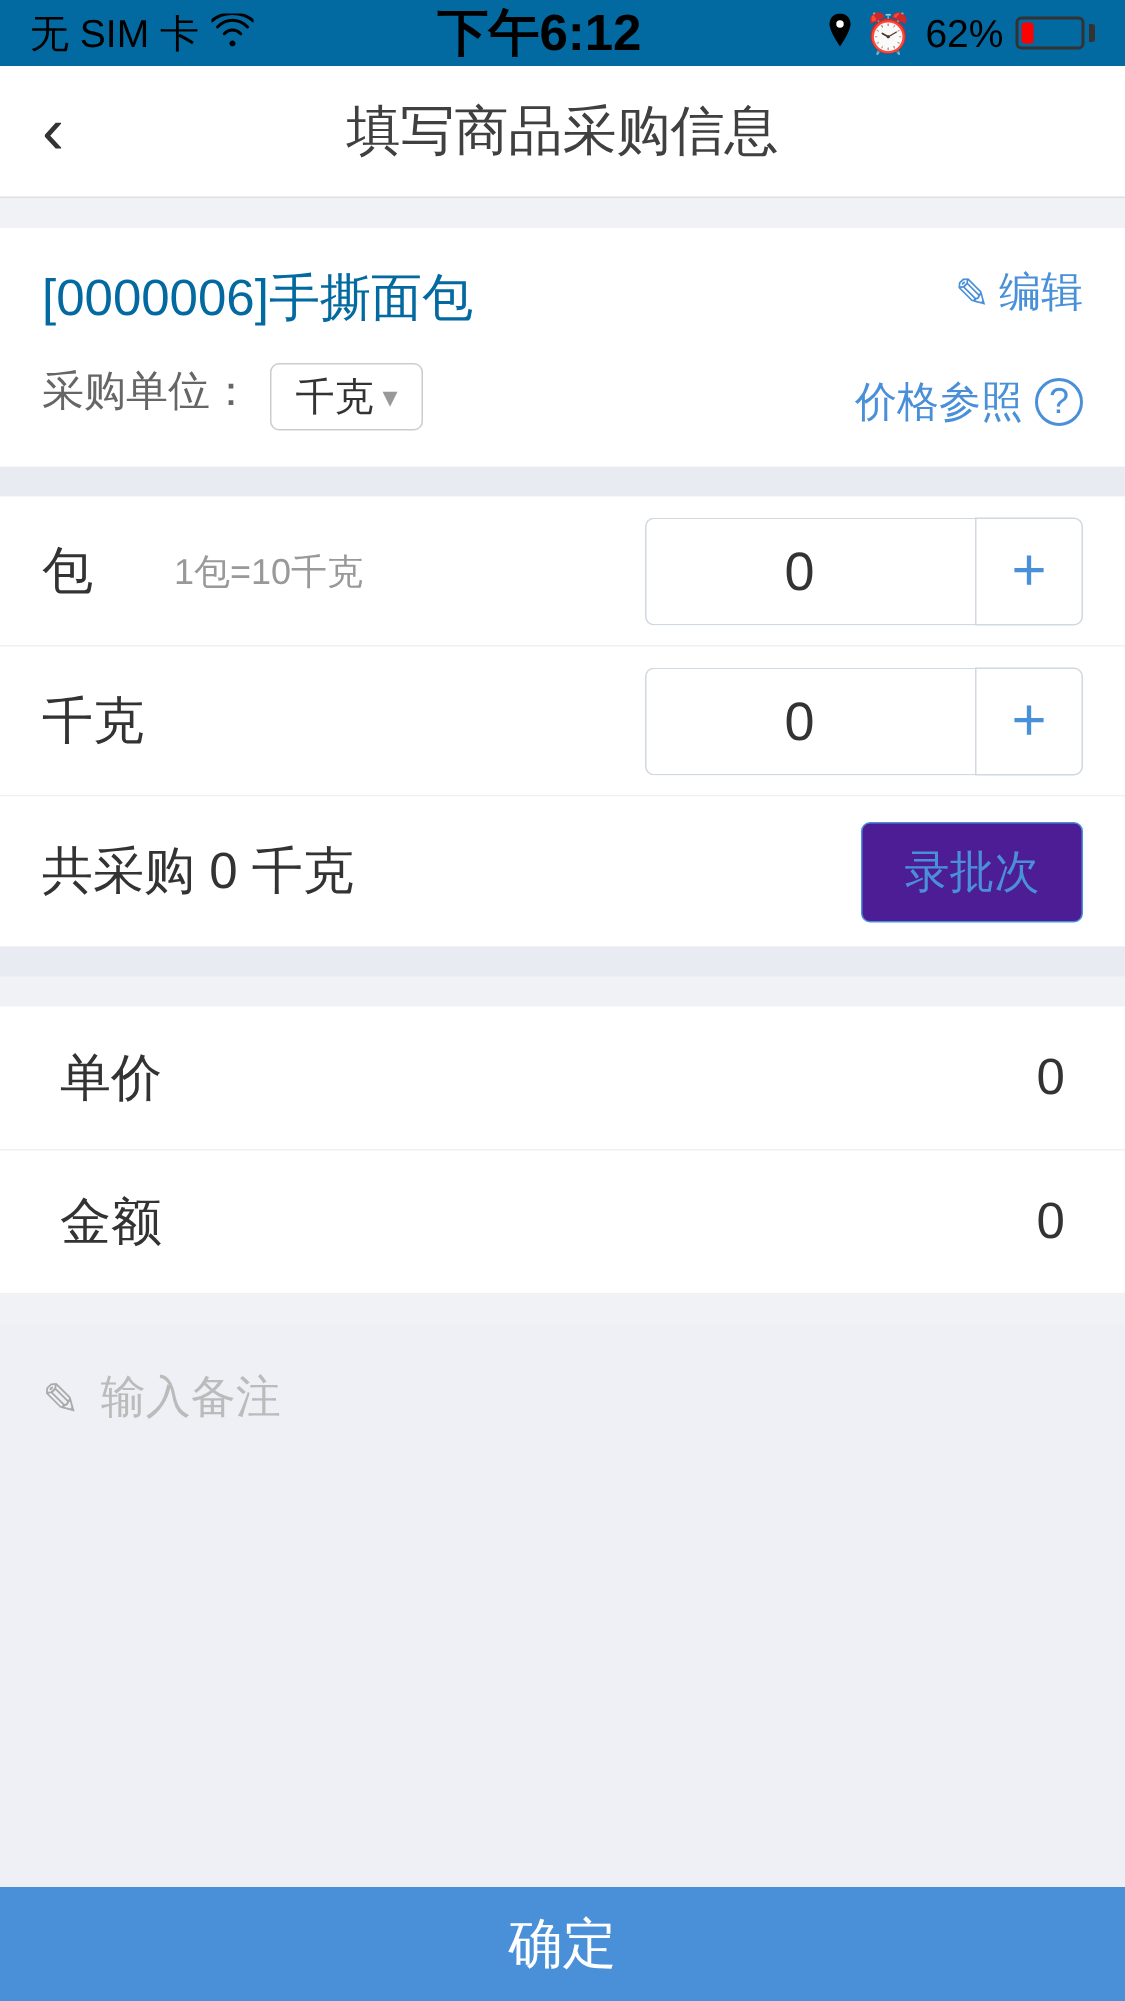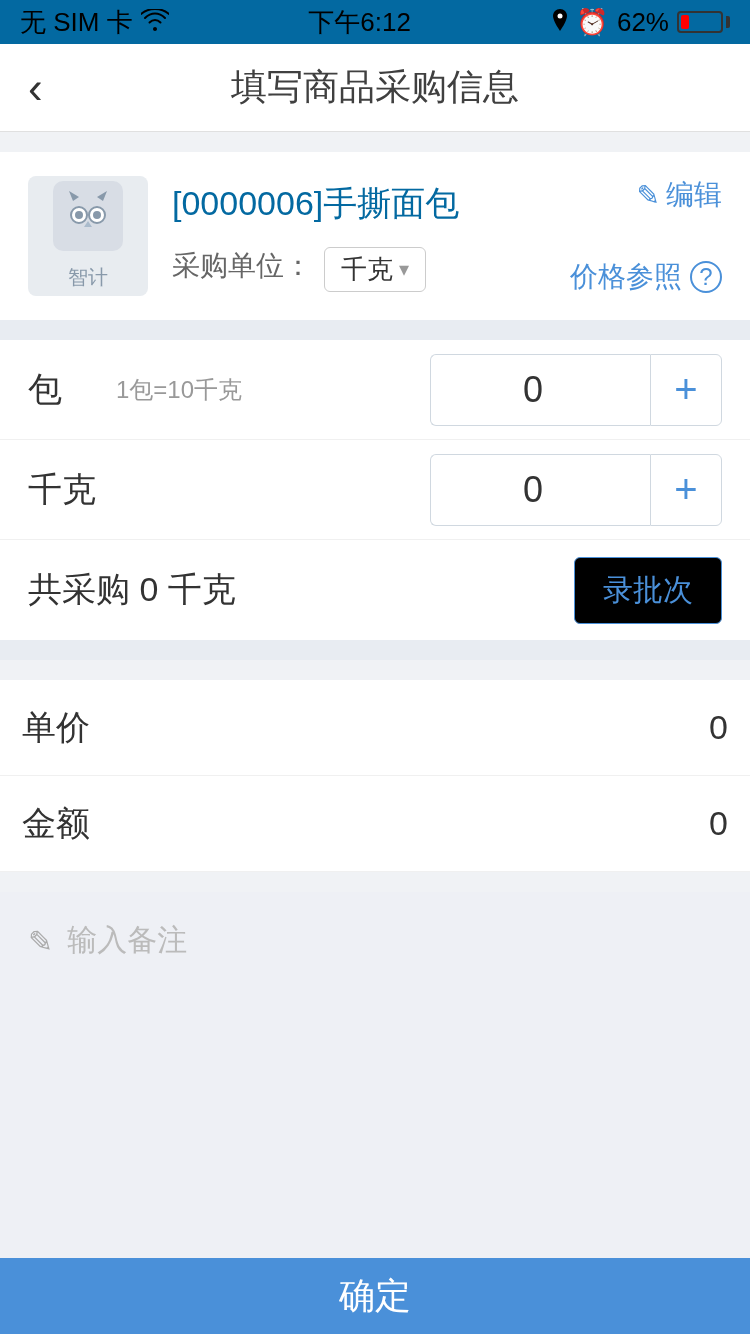--- a/index.html
+++ b/index.html
@@ -25,22 +25,22 @@
       font-size: 28px;
       color: #000;
     }
     .status-bar-left {
       display: flex;
       align-items: center;
       gap: 8px;
       font-size: 26px;
     }
     .status-bar-center {
-      font-size: 26px;
-      font-weight: 400;
+      font-size: 34px;
+      font-weight: 700;
     }
     .status-bar-right {
       display: flex;
       align-items: center;
       gap: 8px;
       font-size: 26px;
     }
     .battery-icon {
       display: inline-flex;
       align-items: center;
@@ -255,33 +255,33 @@
       font-size: 34px;
       color: #333;
     }
     .batch-btn {
       margin-left: auto;
       border: 1px solid #4a90d9;
       border-radius: 6px;
       padding: 12px 28px;
       font-size: 30px;
       color: #4a90d9;
-      background: #000000;
+      background: #4c1d95;
       cursor: pointer;
     }
 
     
     .info-section {
       background: #fff;
       margin-top: 20px;
     }
     .info-row {
       display: flex;
       align-items: center;
-      padding: 0 22px;
+      padding: 0 40px;
       height: 96px;
       border-bottom: 1px solid #f0f0f0;
     }
     .info-row-label {
       font-size: 34px;
       color: #333;
     }
     .info-row-value {
       margin-left: auto;
       font-size: 34px;
@@ -374,41 +374,20 @@
       </span>
     </div>
   </div>
 
   <div class="nav-bar">
     <span class="nav-back">‹</span>
     <span class="nav-title">填写商品采购信息</span>
   </div>
 
   <div class="product-card">
-    <div class="product-image">
-      <div style="text-align:center;">
-        <div style="font-size:40px; color:#8899aa;">
-          
-          <svg width="70" height="70" viewBox="0 0 70 70">
-            <rect width="70" height="70" rx="10" fill="#d8dde5"></rect>
-
-            <circle cx="26" cy="34" r="8" fill="#fff" stroke="#8899aa" stroke-width="2"></circle>
-            <circle cx="44" cy="34" r="8" fill="#fff" stroke="#8899aa" stroke-width="2"></circle>
-            <circle cx="26" cy="34" r="4" fill="#8899aa"></circle>
-            <circle cx="44" cy="34" r="4" fill="#8899aa"></circle>
-
-            <polygon points="35,40 31,46 39,46" fill="#aabbcc"></polygon>
-
-            <polygon points="20,20 16,10 26,16" fill="#8899aa"></polygon>
-            <polygon points="50,20 54,10 44,16" fill="#8899aa"></polygon>
-          </svg>
-        </div>
-        <div style="font-size:20px; color:#8899aa; margin-top:4px;">智计</div>
-      </div>
-    </div>
     <div class="product-info">
       <div class="product-name">[0000006]手撕面包</div>
       <div class="product-unit-row">
         <span class="product-unit-label">采购单位：</span>
         <span class="unit-select">
           <span>千克</span>
           <span class="unit-select-arrow">▾</span>
         </span>
       </div>
     </div>

